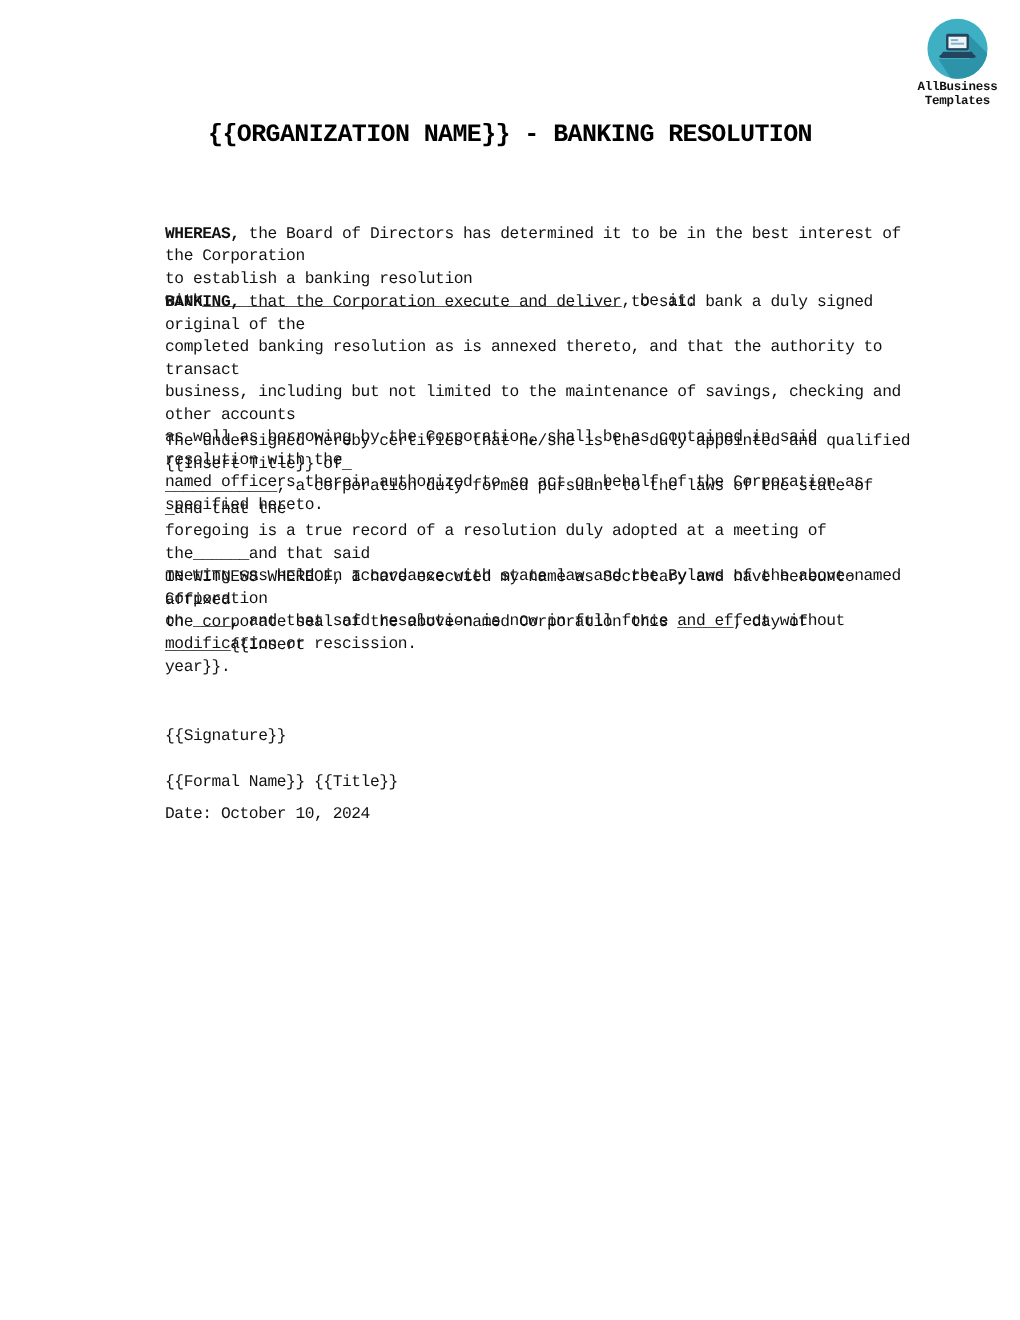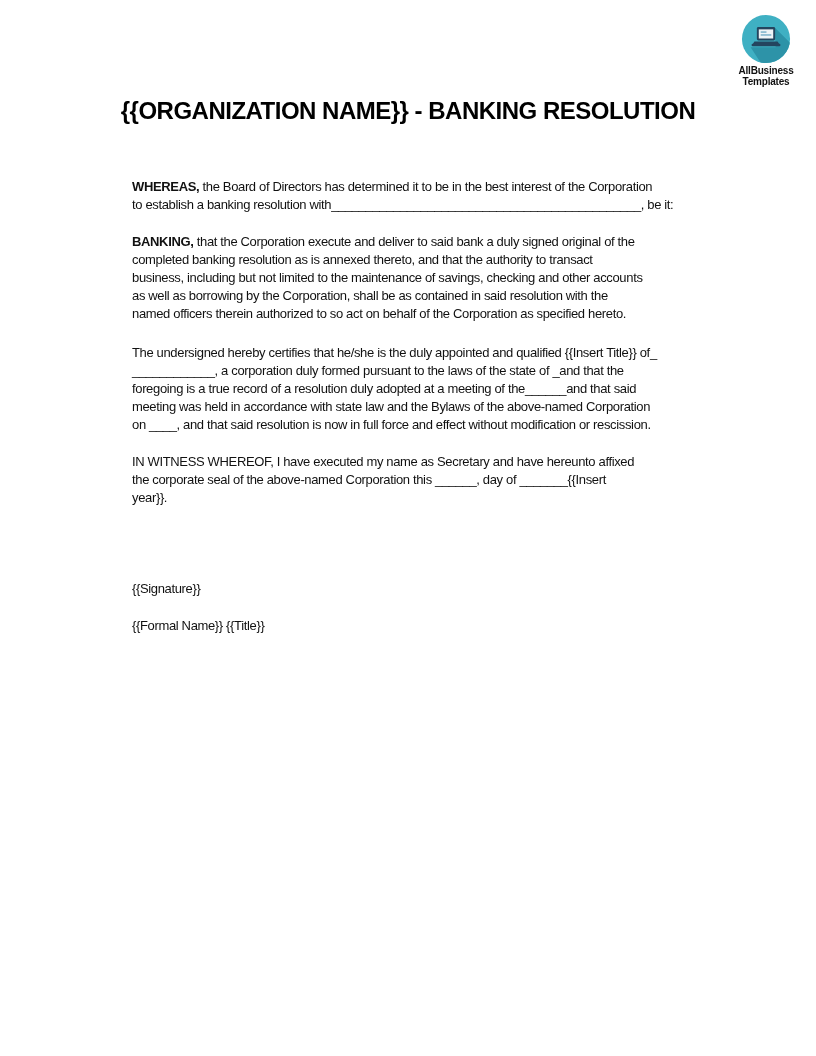--- a/index.html
+++ b/index.html
@@ -1,21 +1,21 @@
 <!DOCTYPE html>
 <html><head>
 <meta charset="utf-8">
 <style>
   html, body { margin: 0; padding: 0; background: #ffffff; }
   .page {
     position: relative;
     width: 816px;
     height: 1056px;
     background: #ffffff;
-    font-family: Liberation Sans, sans-serif;
+    font-family: Liberation Mono, monospace;
     color: #1a1a1a;
     overflow: hidden;
   }
 
   
   .logo {
     position: absolute;
     top: 14px;
     left: 726px;
     width: 80px;
@@ -32,21 +32,21 @@
   }
 
   
   .title {
     position: absolute;
     top: 97px;
     left: 0;
     width: 816px;
     margin: 0;
     text-align: center;
-    font-size: 24px;
+    font-size: 20px;
     font-weight: bold;
     letter-spacing: -0.5px;
     color: #000000;
     white-space: nowrap;
   }
 
   
   .para {
     position: absolute;
     left: 120px;
@@ -113,14 +113,15 @@
   <p class="para p-cert"><span class="lines">The undersigned hereby certifies that he/she is the duly appointed and qualified {{Insert Title}} of_
 ____________, a corporation duly formed pursuant to the laws of the state of _and that the
 foregoing is a true record of a resolution duly adopted at a meeting of the______and that said
 meeting was held in accordance with state law and the Bylaws of the above-named Corporation
 on ____, and that said resolution is now in full force and effect without modification or rescission.</span></p>
 
   <p class="para p-sig">{{Signature}}</p>
 
   <p class="para p-name">{{Formal Name}} {{Title}}</p>
 
+  <p class="para p-date">Date: October 10, 2024</p>
 
 </div>
 
 </body></html>

